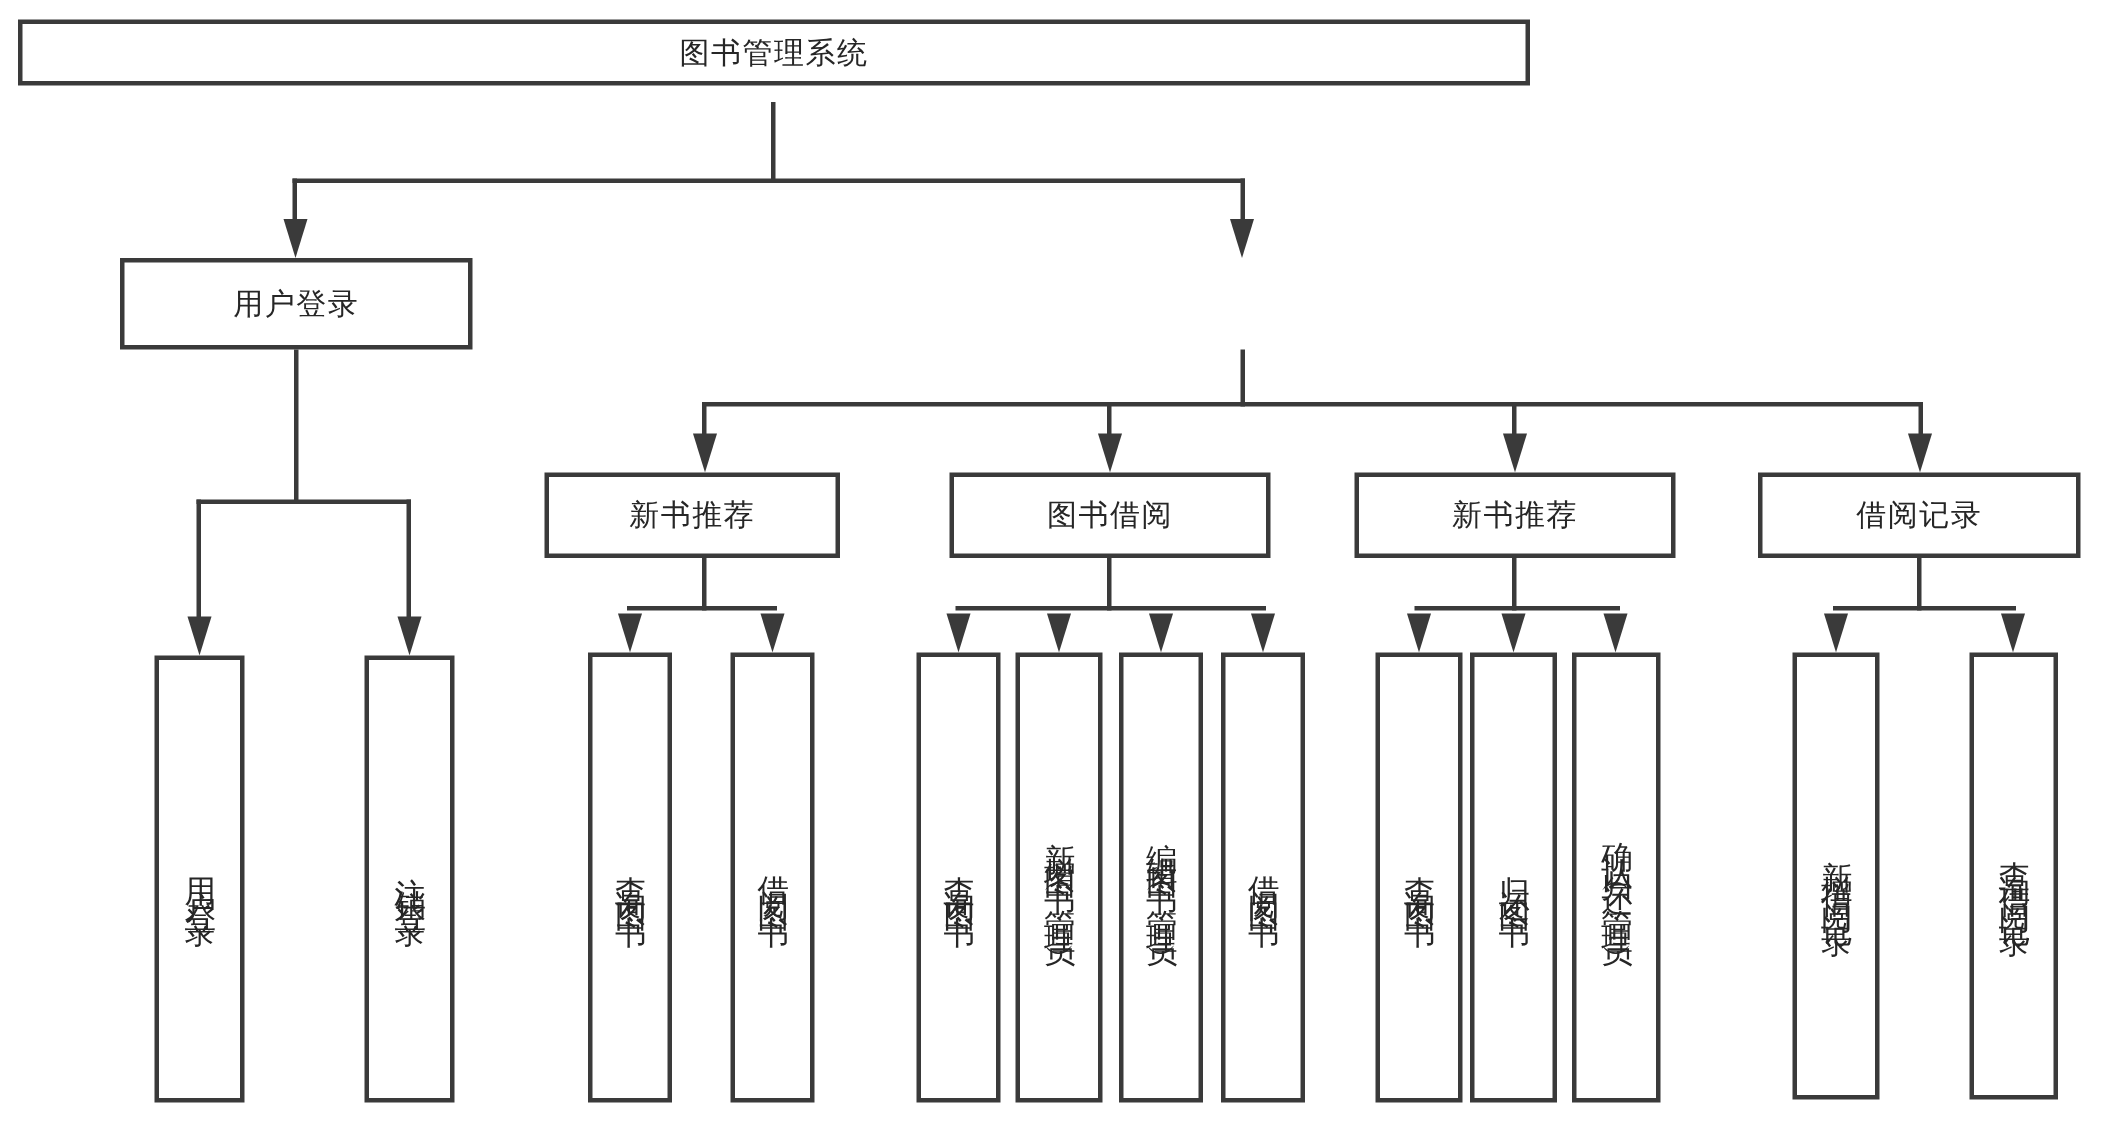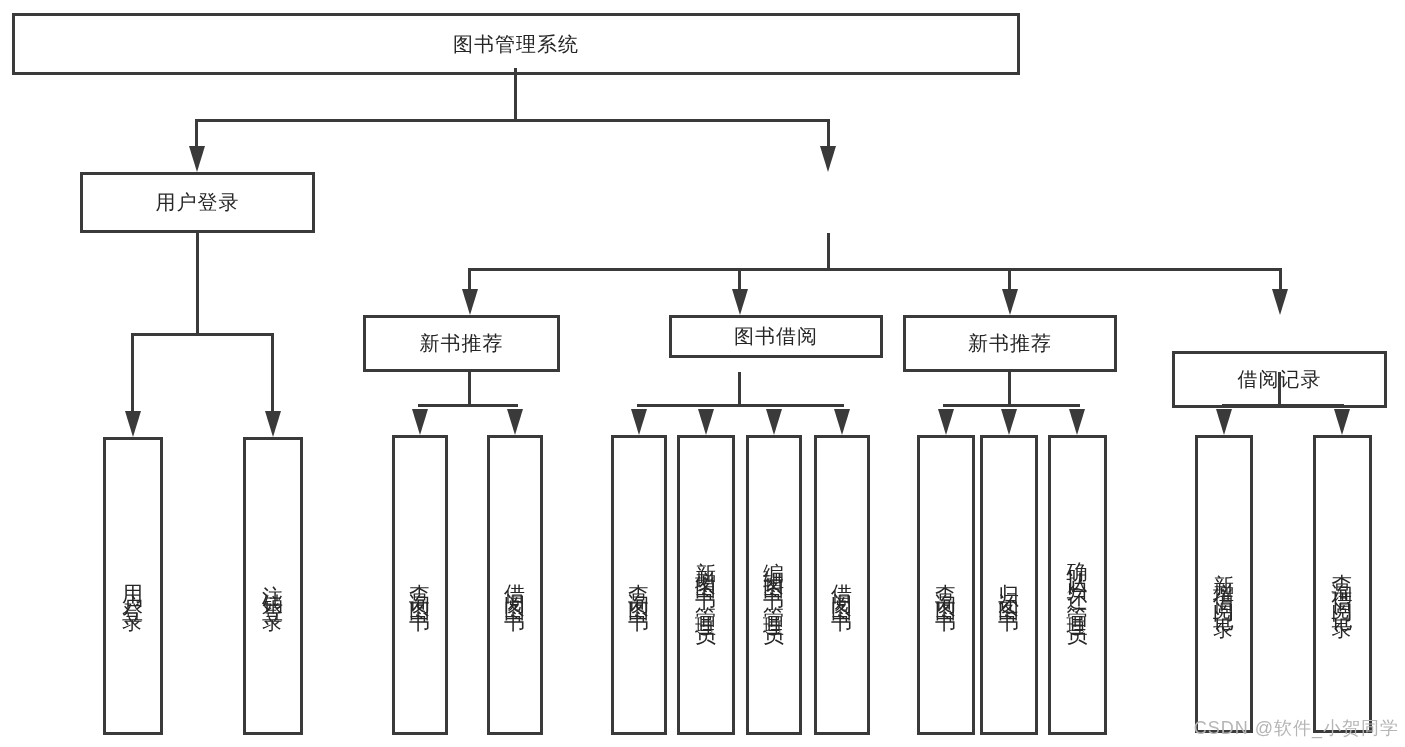--- a/index.html
+++ b/index.html
@@ -39,27 +39,27 @@
   .vline,.hline{position:absolute;background:var(--line);}
   .vline{width:3px;}
   .hline{height:3px;}
   .arrow{
     position:absolute;width:0;height:0;
     border-left:8px solid transparent;
     border-right:8px solid transparent;
     border-top:26px solid var(--line);
   }
   
-  .pos-root{left:12px;top:13px;width:1008px;height:62px;}
+  .pos-root{left:12px;top:13px;width:1008px;height:44px;}
   .pos-l2-login{left:80px;top:172px;width:235px;height:61px;}
   .pos-l2-mgmt{left:710px;top:172px;width:237px;height:61px;}
   .pos-l3-newbook{left:363px;top:315px;width:197px;height:57px;}
-  .pos-l3-borrow{left:633px;top:315px;width:214px;height:43px;margin-left:36px;}
+  .pos-l3-borrow{left:633px;top:315px;width:214px;height:57px;}
   .pos-l3-current{left:903px;top:315px;width:214px;height:57px;}
-  .pos-l3-records{left:1172px;top:315px;width:215px;height:57px;margin-top:36px;}
+  .pos-l3-records{left:1172px;top:315px;width:215px;height:57px;}
   .pos-leaf1{left:103px;top:437px;width:60px;height:298px;}
   .pos-leaf2{left:243px;top:437px;width:60px;height:298px;}
   .pos-leaf3{left:392px;top:435px;width:56px;height:300px;}
   .pos-leaf4{left:487px;top:435px;width:56px;height:300px;}
   .pos-leaf5{left:611px;top:435px;width:56px;height:300px;}
   .pos-leaf6{left:677px;top:435px;width:58px;height:300px;}
   .pos-leaf7{left:746px;top:435px;width:56px;height:300px;}
   .pos-leaf8{left:814px;top:435px;width:56px;height:300px;}
   .pos-leaf9{left:917px;top:435px;width:58px;height:300px;}
   .pos-leaf10{left:980px;top:435px;width:58px;height:300px;}
@@ -181,15 +181,14 @@
   <div class="hline" style="left:943px;top:404px;width:137px;"></div>
   <div class="arrow" style="left:938px;top:409px;"></div>
   <div class="arrow" style="left:1001px;top:409px;"></div>
   <div class="arrow" style="left:1069px;top:409px;"></div>
 
   <div class="vline" style="left:1278px;top:372px;height:35px;"></div>
   <div class="hline" style="left:1222px;top:404px;width:122px;"></div>
   <div class="arrow" style="left:1216px;top:409px;"></div>
   <div class="arrow" style="left:1334px;top:409px;"></div>
 
-  <div class="watermark">CSDN @软件_小贺同学</div>
 
 </div>
 
 </body></html>

